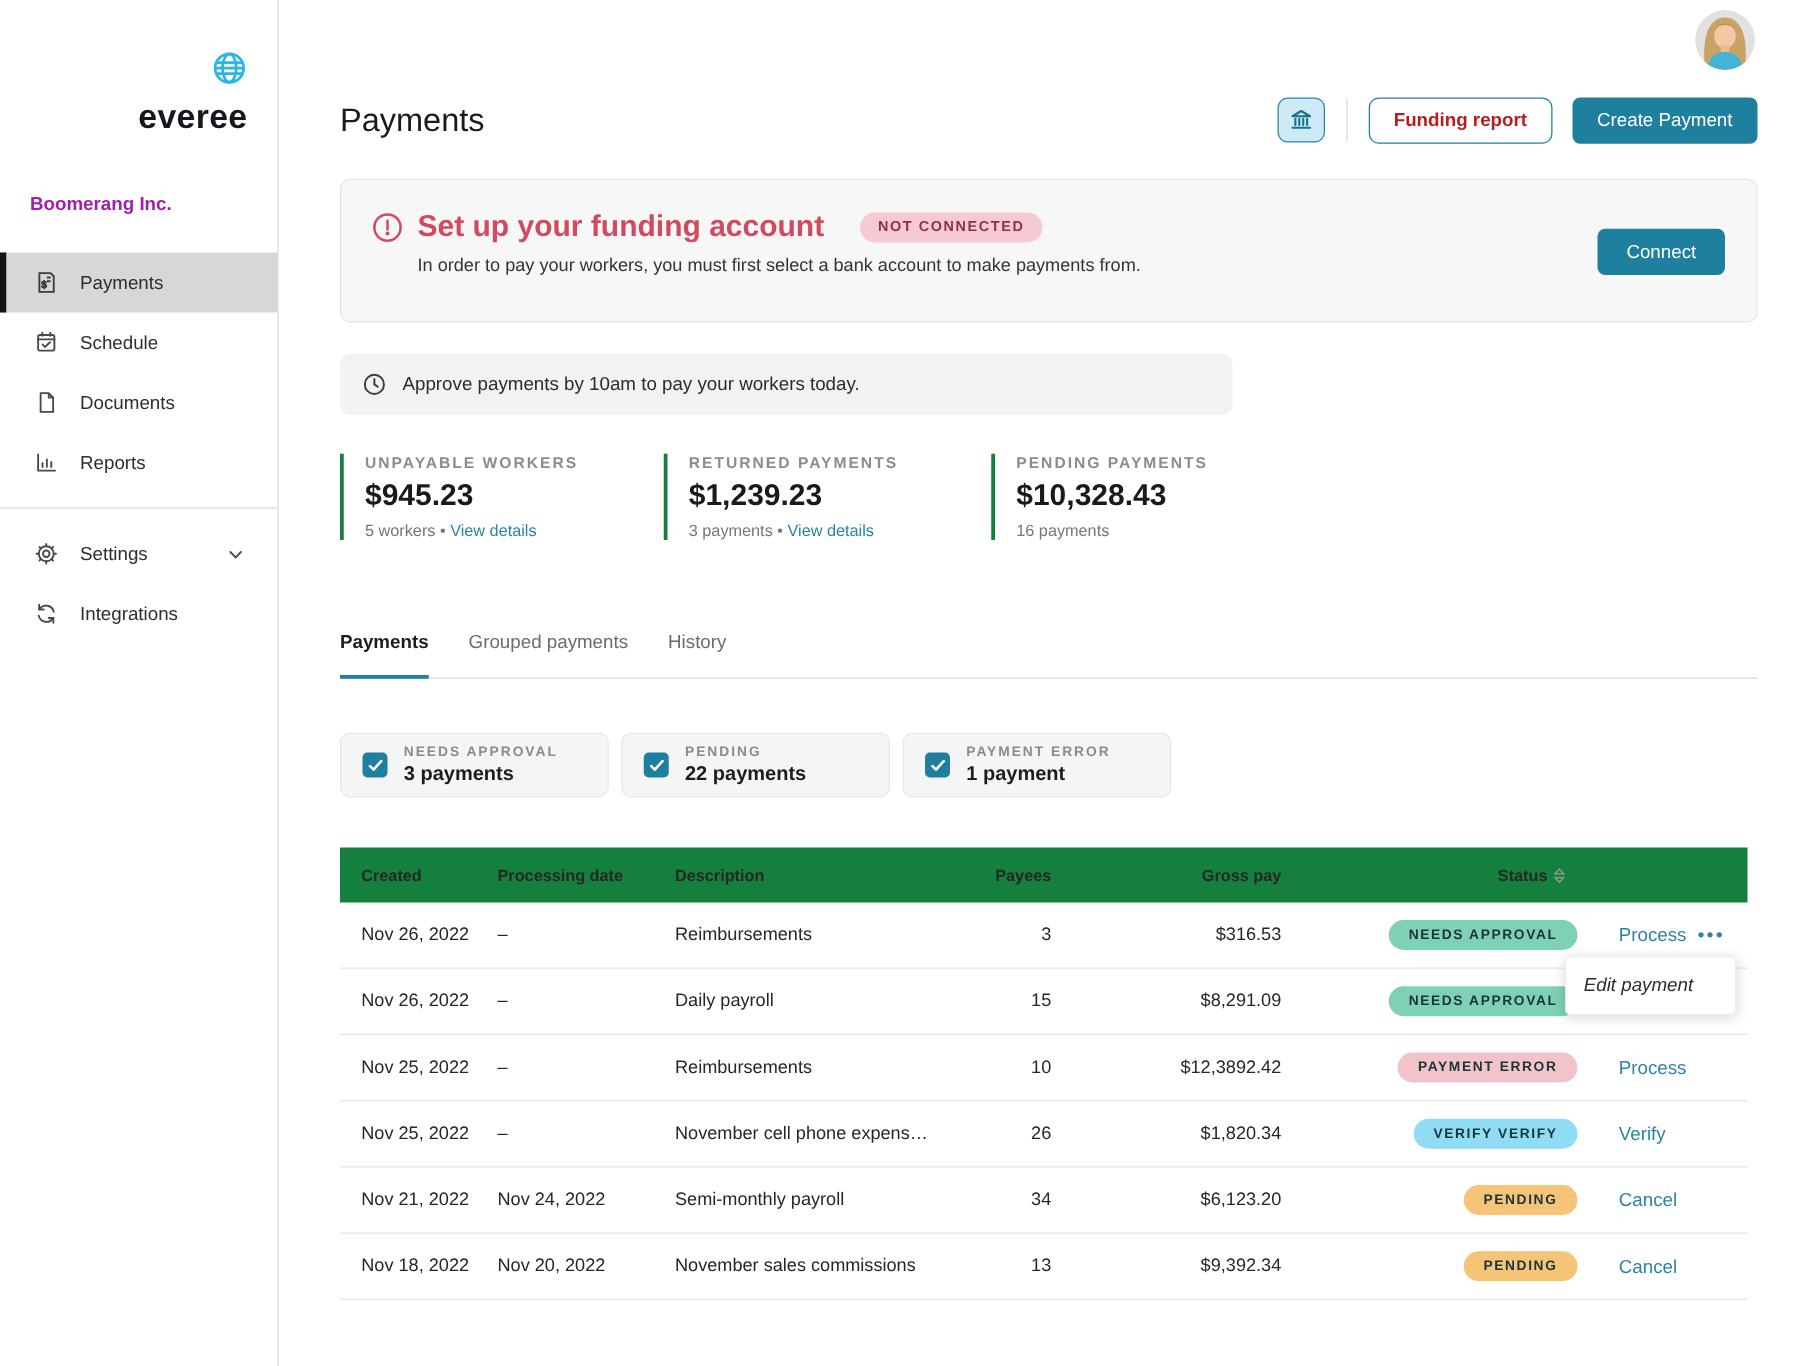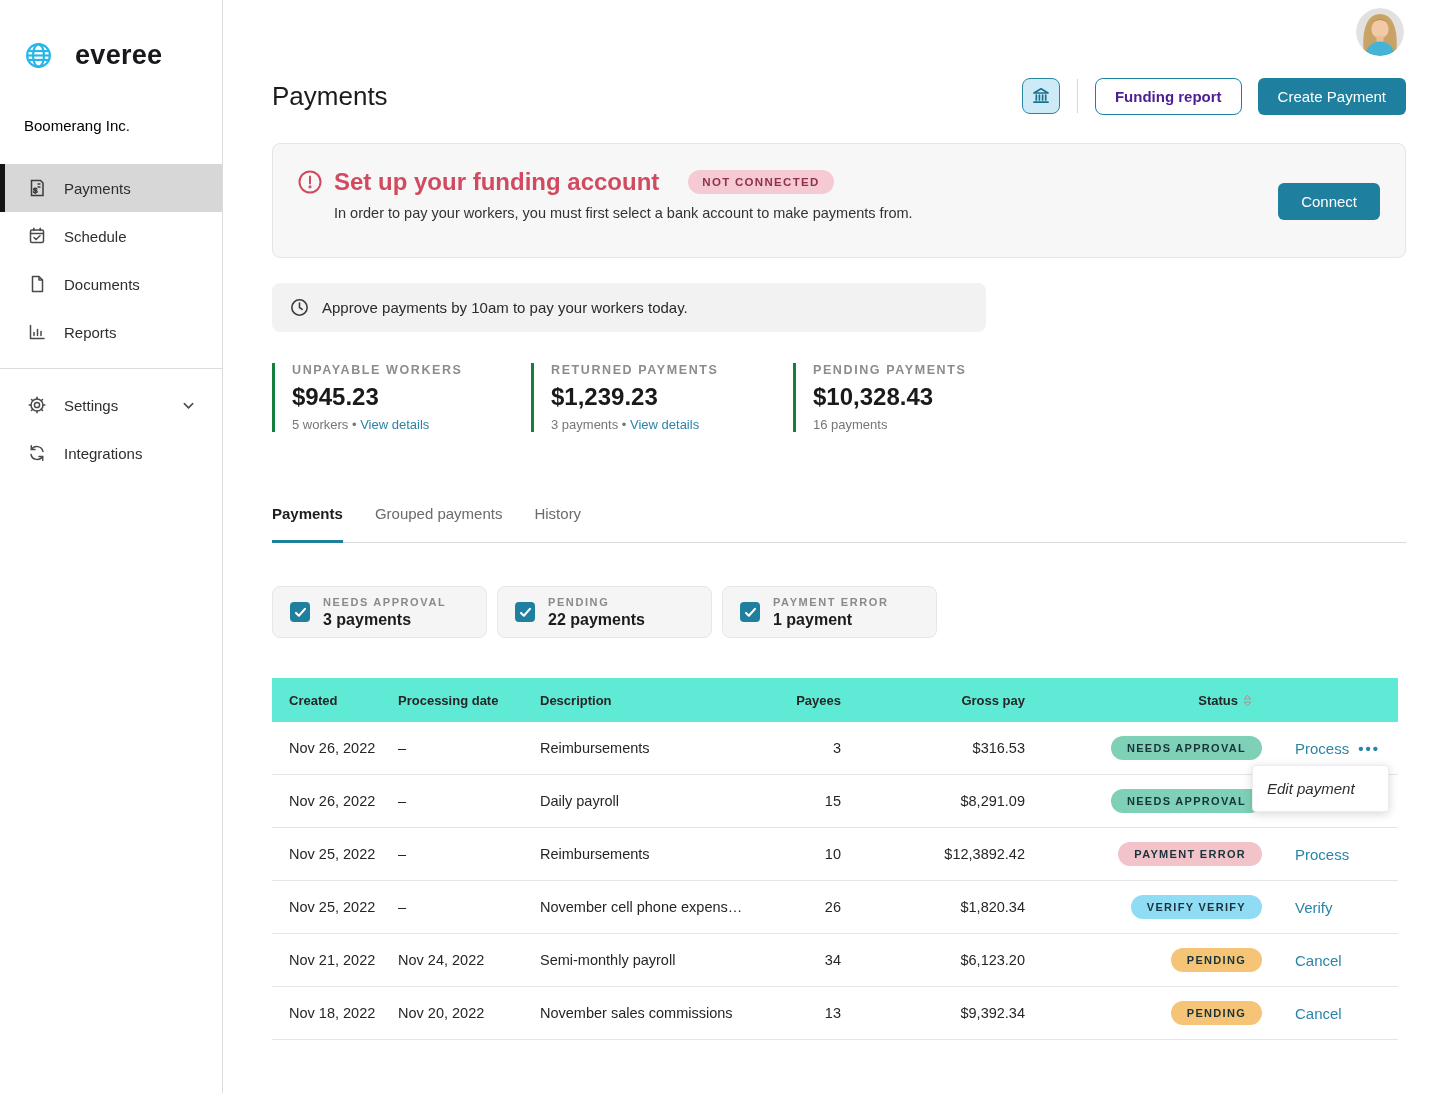--- a/index.html
+++ b/index.html
@@ -1,40 +1,40 @@
 <!DOCTYPE html>
 <html><head>
 <meta charset="utf-8">
 <style>
   * { margin:0; padding:0; box-sizing:border-box; }
   html,body { width:1448px; height:1093px; background:#fff; font-family:"Liberation Sans", sans-serif; color:#222; overflow:hidden; }
 
   
   .sidebar { position:absolute; left:0; top:0; bottom:0; width:223px; background:#fff; border-right:1px solid #dcdcdc; }
-  .logo { display:flex; align-items:center; gap:22px; margin:40px 24px 0; }
+  .logo { display:flex; align-items:flex-end; gap:9px; margin:40px 24px 0;flex-direction:column; }
   .logo-text { font-size:27px; font-weight:600; letter-spacing:.3px; color:#16181d; }
-  .company { margin:46px 24px 30px; font-size:15px; font-weight:400; color:#000000; }
+  .company { margin:46px 24px 30px; font-size:15px; font-weight:700; color:#a21caf; }
   .side-item { display:flex; align-items:center; height:48px; padding-left:27px; gap:17px; font-size:15px; color:#2e2e2e; cursor:pointer; }
   .side-item.active { background:#d7d7d7; border-left:5px solid #141414; padding-left:22px; }
   .side-item .chev { margin-left:auto; margin-right:26px; display:flex; }
   .side-divider { border-top:1px solid #dcdcdc; margin:12px 0; }
   .sicon { width:20px; height:20px; flex:0 0 20px; }
 
   
   .main { position:absolute; left:224px; top:0; right:0; bottom:0; }
   .topbar { height:64px; position:relative; }
   .avatar { position:absolute; top:8px; right:44px; width:48px; height:48px; border-radius:50%; overflow:hidden; cursor:pointer; }
 
   .content { padding:0 42px 0 48px; }
   .page-head { display:flex; align-items:center; margin-top:8px; height:48px; }
   .page-title { font-size:26px; font-weight:500; color:#1b1b1b; flex:1; }
   .head-actions { display:flex; align-items:center; }
   .bank-btn { width:38px; height:36px; border-radius:8px; background:#cdeaf6; border:1.5px solid #2a85a5; display:flex; align-items:center; justify-content:center; cursor:pointer; }
   .vdiv { width:1px; height:34px; background:#d9d9d9; margin:0 17px; }
-  .btn-outline { height:37px; padding:0 19px; border-radius:8px; border:1.5px solid #1f7f9f; background:#fff; color:#4c1d95; font-size:15px; font-weight:600; display:flex; align-items:center; cursor:pointer; font-family:inherit; }
+  .btn-outline { height:37px; padding:0 19px; border-radius:8px; border:1.5px solid #1f7f9f; background:#fff; color:#b91c1c; font-size:15px; font-weight:600; display:flex; align-items:center; cursor:pointer; font-family:inherit; }
   .btn-solid { height:37px; padding:0 20px; border-radius:6px; border:none; background:#1f7f9f; color:#fff; font-size:15px; font-weight:500; display:flex; align-items:center; cursor:pointer; margin-left:16px; font-family:inherit; }
 
   
   .banner { margin-top:23px; background:#f7f7f7; border:1px solid #e5e5e5; border-radius:8px; padding:24px 25px 24px 24px; position:relative; height:115px; }
   .banner-title-row { display:flex; align-items:center; gap:11px; }
   .banner-title { font-size:24px; font-weight:700; color:#d14a5f; }
   .badge { background:#f5cad2; color:#8f3247; font-size:11.5px; font-weight:700; letter-spacing:1.3px; padding:6px 14px; border-radius:14px; margin-left:18px; }
   .banner-desc { margin-top:9px; margin-left:37px; font-size:14.5px; color:#333; }
   .connect-btn { position:absolute; right:25px; top:39px; height:37px; padding:0 23px; border:none; border-radius:6px; background:#1f7f9f; color:#fff; font-size:15px; font-weight:500; cursor:pointer; font-family:inherit; }
 
@@ -59,21 +59,21 @@
   
   .filters { margin-top:43px; display:flex; gap:10px; }
   .filter-card { width:215px; height:52px; background:#f5f5f5; border:1px solid #e7e7e7; border-radius:8px; display:flex; align-items:center; padding-left:17px; gap:13px; cursor:pointer; }
   .checkbox { width:20px; height:20px; border-radius:4px; background:#1f7f9f; display:flex; align-items:center; justify-content:center; flex:0 0 20px; }
   .filter-label { font-size:11px; font-weight:600; letter-spacing:1.6px; color:#8a8a8a; }
   .filter-count { font-size:16px; font-weight:600; color:#1c1c1c; margin-top:3px; }
 
   
   .table { margin-top:40px; width:1126px; position:relative; }
   .trow { display:grid; grid-template-columns:126px 142px 246px 70px 184px 240px 1fr; align-items:center; }
-  .thead { background:#5eead4; height:44px; font-size:13px; font-weight:600; color:#262626; }
+  .thead { background:#15803d; height:44px; font-size:13px; font-weight:600; color:#262626; }
   .tbody-row { height:53px; border-bottom:1px solid #e5e5e5; font-size:14.5px; color:#262626; }
   .c-created { padding-left:17px; }
   .c-num { text-align:right; padding-right:15px; }
   .c-status { text-align:right; padding-right:18px; }
   .thead .c-status { padding-right:28px; display:flex; justify-content:flex-end; align-items:center; gap:5px; }
   .c-action { display:flex; align-items:center; justify-content:space-between; padding:0 18px 0 15px; }
   .link { color:#2b84a5; font-size:15px; font-weight:500; text-decoration:none; cursor:pointer; }
   .dots { color:#2b84a5; font-weight:700; font-size:15px; letter-spacing:2px; cursor:pointer; }
   .dots::before { content:"•••"; }
   .pill { display:inline-block; padding:6px 16px; border-radius:15px; font-size:11px; font-weight:700; letter-spacing:1.3px; color:#19333b; white-space:nowrap; }

